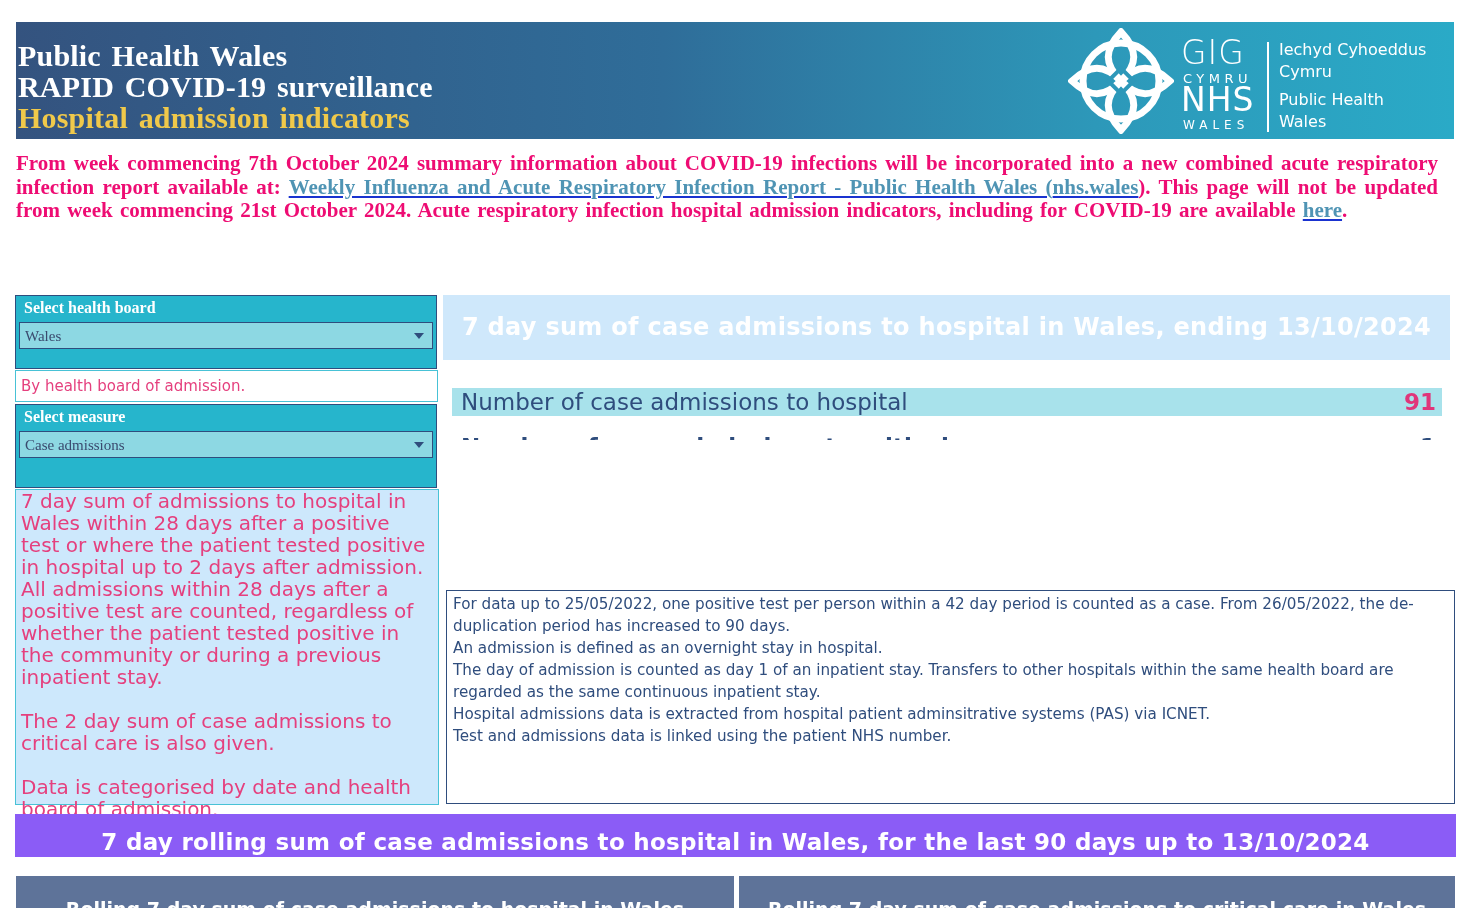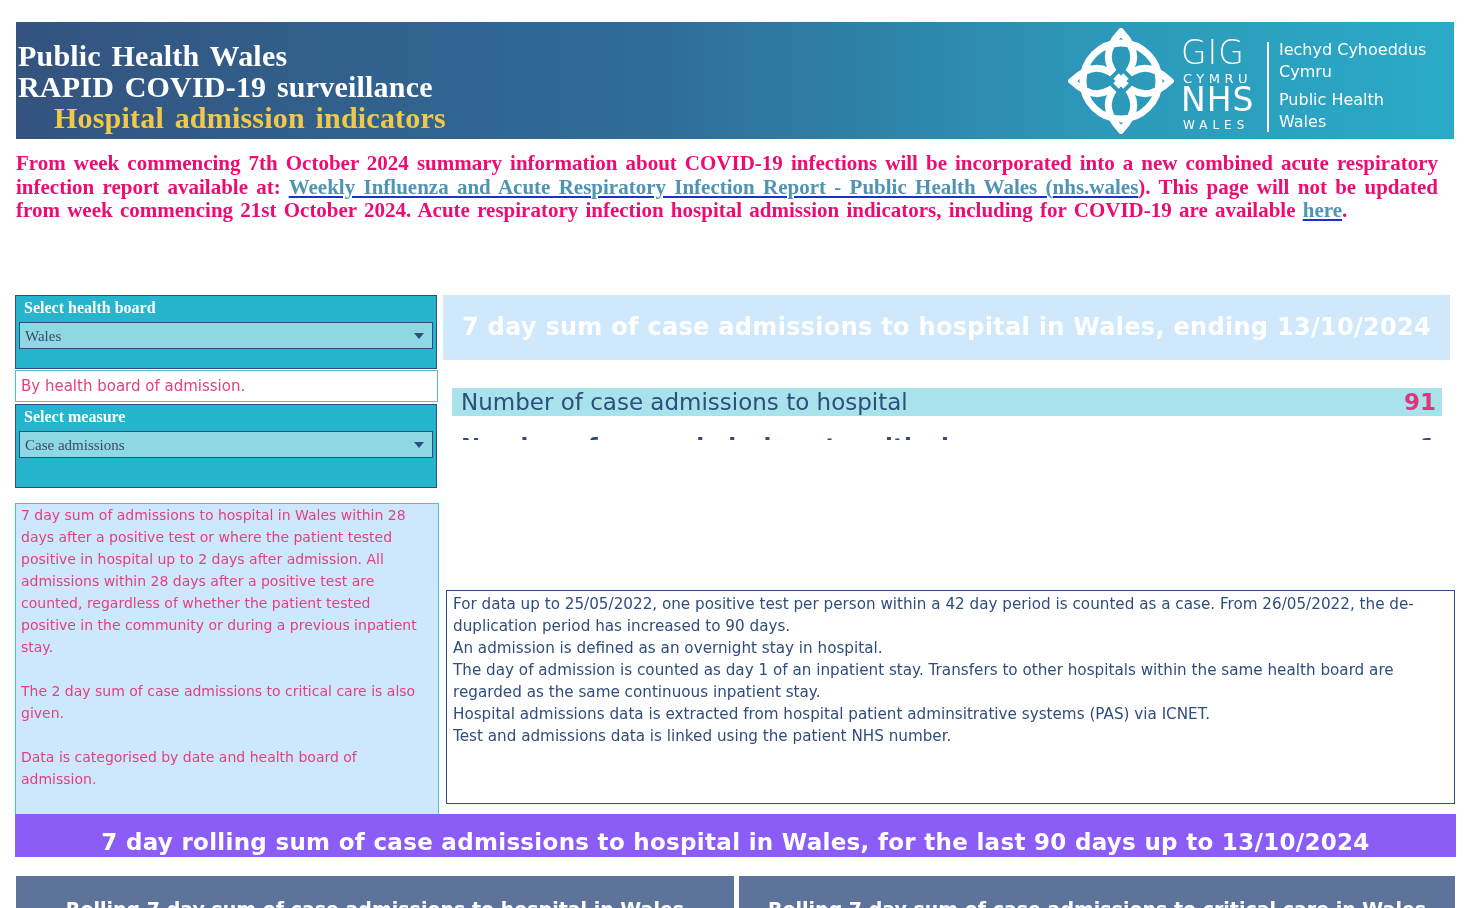--- a/index.html
+++ b/index.html
@@ -3,21 +3,21 @@
 <meta charset="utf-8">
 <style>
   html, body { margin: 0; padding: 0; background: #ffffff; }
   body { width: 1472px; height: 908px; overflow: hidden; position: relative; font-family: "DejaVu Sans", sans-serif; }
 
   
   .banner { position: absolute; left: 16px; top: 22px; width: 1438px; height: 117px;
     background: linear-gradient(90deg, #34537f 0%, #2f6d99 45%, #2d98b9 75%, #2aaac7 100%); }
   .banner-titles { position: absolute; left: 2px; top: 18px; font-family: "Liberation Serif", serif; font-weight: bold; font-size: 30px; line-height: 31px; letter-spacing: 0.2px; word-spacing: 3px; }
   .banner-titles .l1, .banner-titles .l2 { color: #ffffff; }
-  .banner-titles .l3 { color: #f0c94a; margin-left: 36px; }
+  .banner-titles .l3 { color: #f0c94a; }
 
   .logo { position: absolute; right: 14px; top: 6px; height: 104px; width: 372px; }
   .logo-knot { position: absolute; left: 0; top: 0; width: 106px; height: 106px; }
   .logo-gig { position: absolute; left: 113px; top: 10px; color: #fff; font-family: "DejaVu Sans", sans-serif; font-weight: 300; font-size: 33px; line-height: 30px; letter-spacing: 1px; }
   .logo-cymru { position: absolute; left: 115px; top: 43px; color: #fff; font-size: 13px; letter-spacing: 4.5px; }
   .logo-nhs { position: absolute; left: 113px; top: 56px; color: #fff; font-size: 33px; line-height: 32px; letter-spacing: 1px; }
   .logo-wales { position: absolute; left: 115px; top: 90px; color: #fff; font-size: 12px; letter-spacing: 5px; }
   .logo-divider { position: absolute; left: 199px; top: 14px; width: 2px; height: 90px; background: #fff; }
   .logo-cy1, .logo-cy2, .logo-en1, .logo-en2 { position: absolute; left: 211px; color: #fff; font-size: 16px; line-height: 20px; }
   .logo-cy1 { top: 12px; } .logo-cy2 { top: 34px; } .logo-en1 { top: 62px; } .logo-en2 { top: 84px; }
@@ -31,21 +31,21 @@
   .sel-box .label { position: absolute; left: 8px; top: 3px; color: #fff; font-family: "Liberation Serif", serif; font-weight: bold; font-size: 16px; }
   .sel-box .select { position: absolute; left: 3px; right: 3px; top: 26px; height: 27px; background: #8dd8e3; border: 1.5px solid #2f4d7d; box-sizing: border-box; cursor: pointer; }
   .sel-box .select .value { position: absolute; left: 5px; top: 5px; color: #3a4a6e; font-family: "Liberation Serif", serif; font-size: 15px; }
   .sel-box .select .arrow { position: absolute; right: 8px; top: 10px; width: 0; height: 0; border-left: 5px solid transparent; border-right: 5px solid transparent; border-top: 6px solid #2f4d7d; }
   .sel1 { top: 295px; height: 74px; }
   .sel2 { top: 404px; height: 84px; }
 
   .byhb { position: absolute; left: 15px; top: 370px; width: 423px; height: 32px; border: 1px solid #48c2d6; box-sizing: border-box; background: #fff; }
   .byhb span { position: absolute; left: 5px; top: 6px; color: #e5407e; font-size: 15px; }
 
-  .desc { position: absolute; left: 15px; top: 503px; width: 424px; height: 316px; background: #cde8fc; border: 1.5px solid #48c2d6; box-sizing: border-box; padding: 0 10px 0 5px; color: #e5407e; font-size: 14px; line-height: 22px; }
+  .desc { position: absolute; left: 15px; top: 489px; width: 424px; height: 316px; background: #cde8fc; border: 1.5px solid #48c2d6; box-sizing: border-box; padding: 0 10px 0 5px; color: #e5407e; font-size: 20px; line-height: 22px; }
   .desc p { margin: 0 0 22px 0; }
 
   
   .title-panel { position: absolute; left: 443px; top: 295px; width: 1007px; height: 65px; background: #cfe8fb; }
   .title-panel span { position: absolute; left: 0; right: 0; top: 18px; text-align: center; color: #ffffff; font-weight: bold; font-size: 24px; letter-spacing: 0.3px; }
 
   .kpi { position: absolute; left: 452px; width: 990px; height: 28px; }
   .kpi .name { position: absolute; left: 9px; top: 1px; color: #2f4d7d; font-weight: normal; font-size: 23px; }
   .kpi .val { position: absolute; right: 6px; top: 1px; color: #e0357a; font-weight: bold; font-size: 23px; }
   .kpi1 { top: 388px; background: #a8e2eb; }

